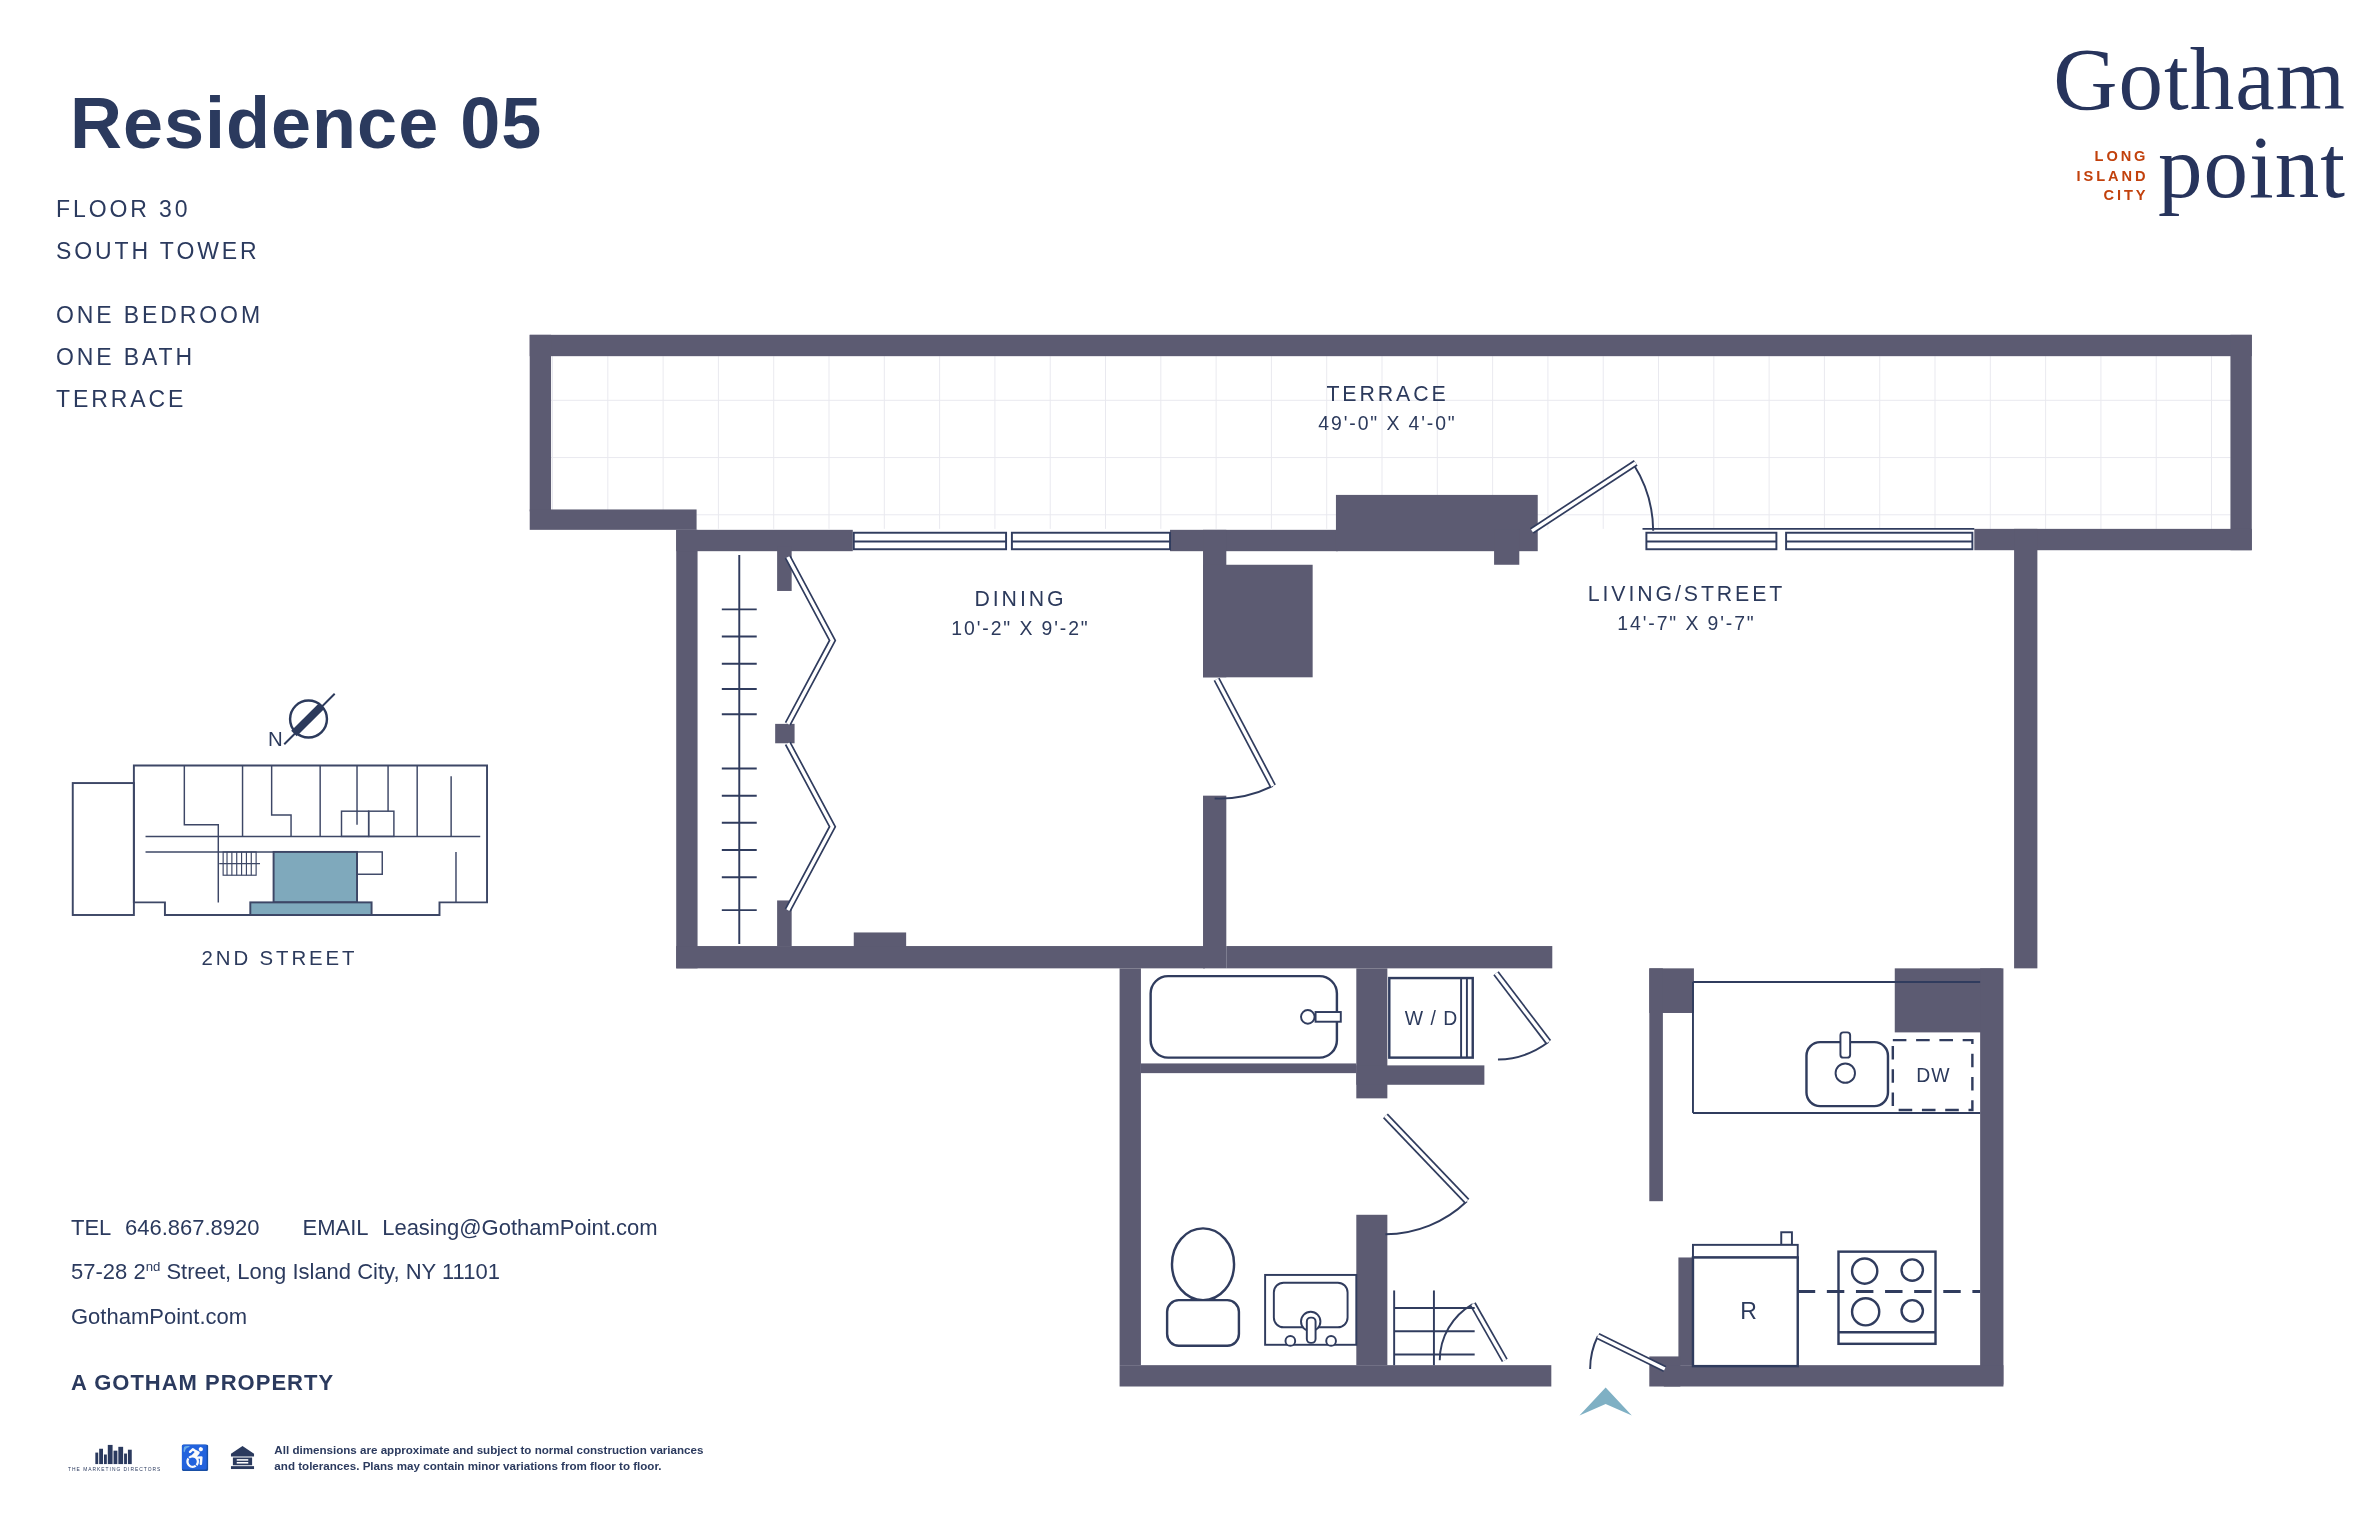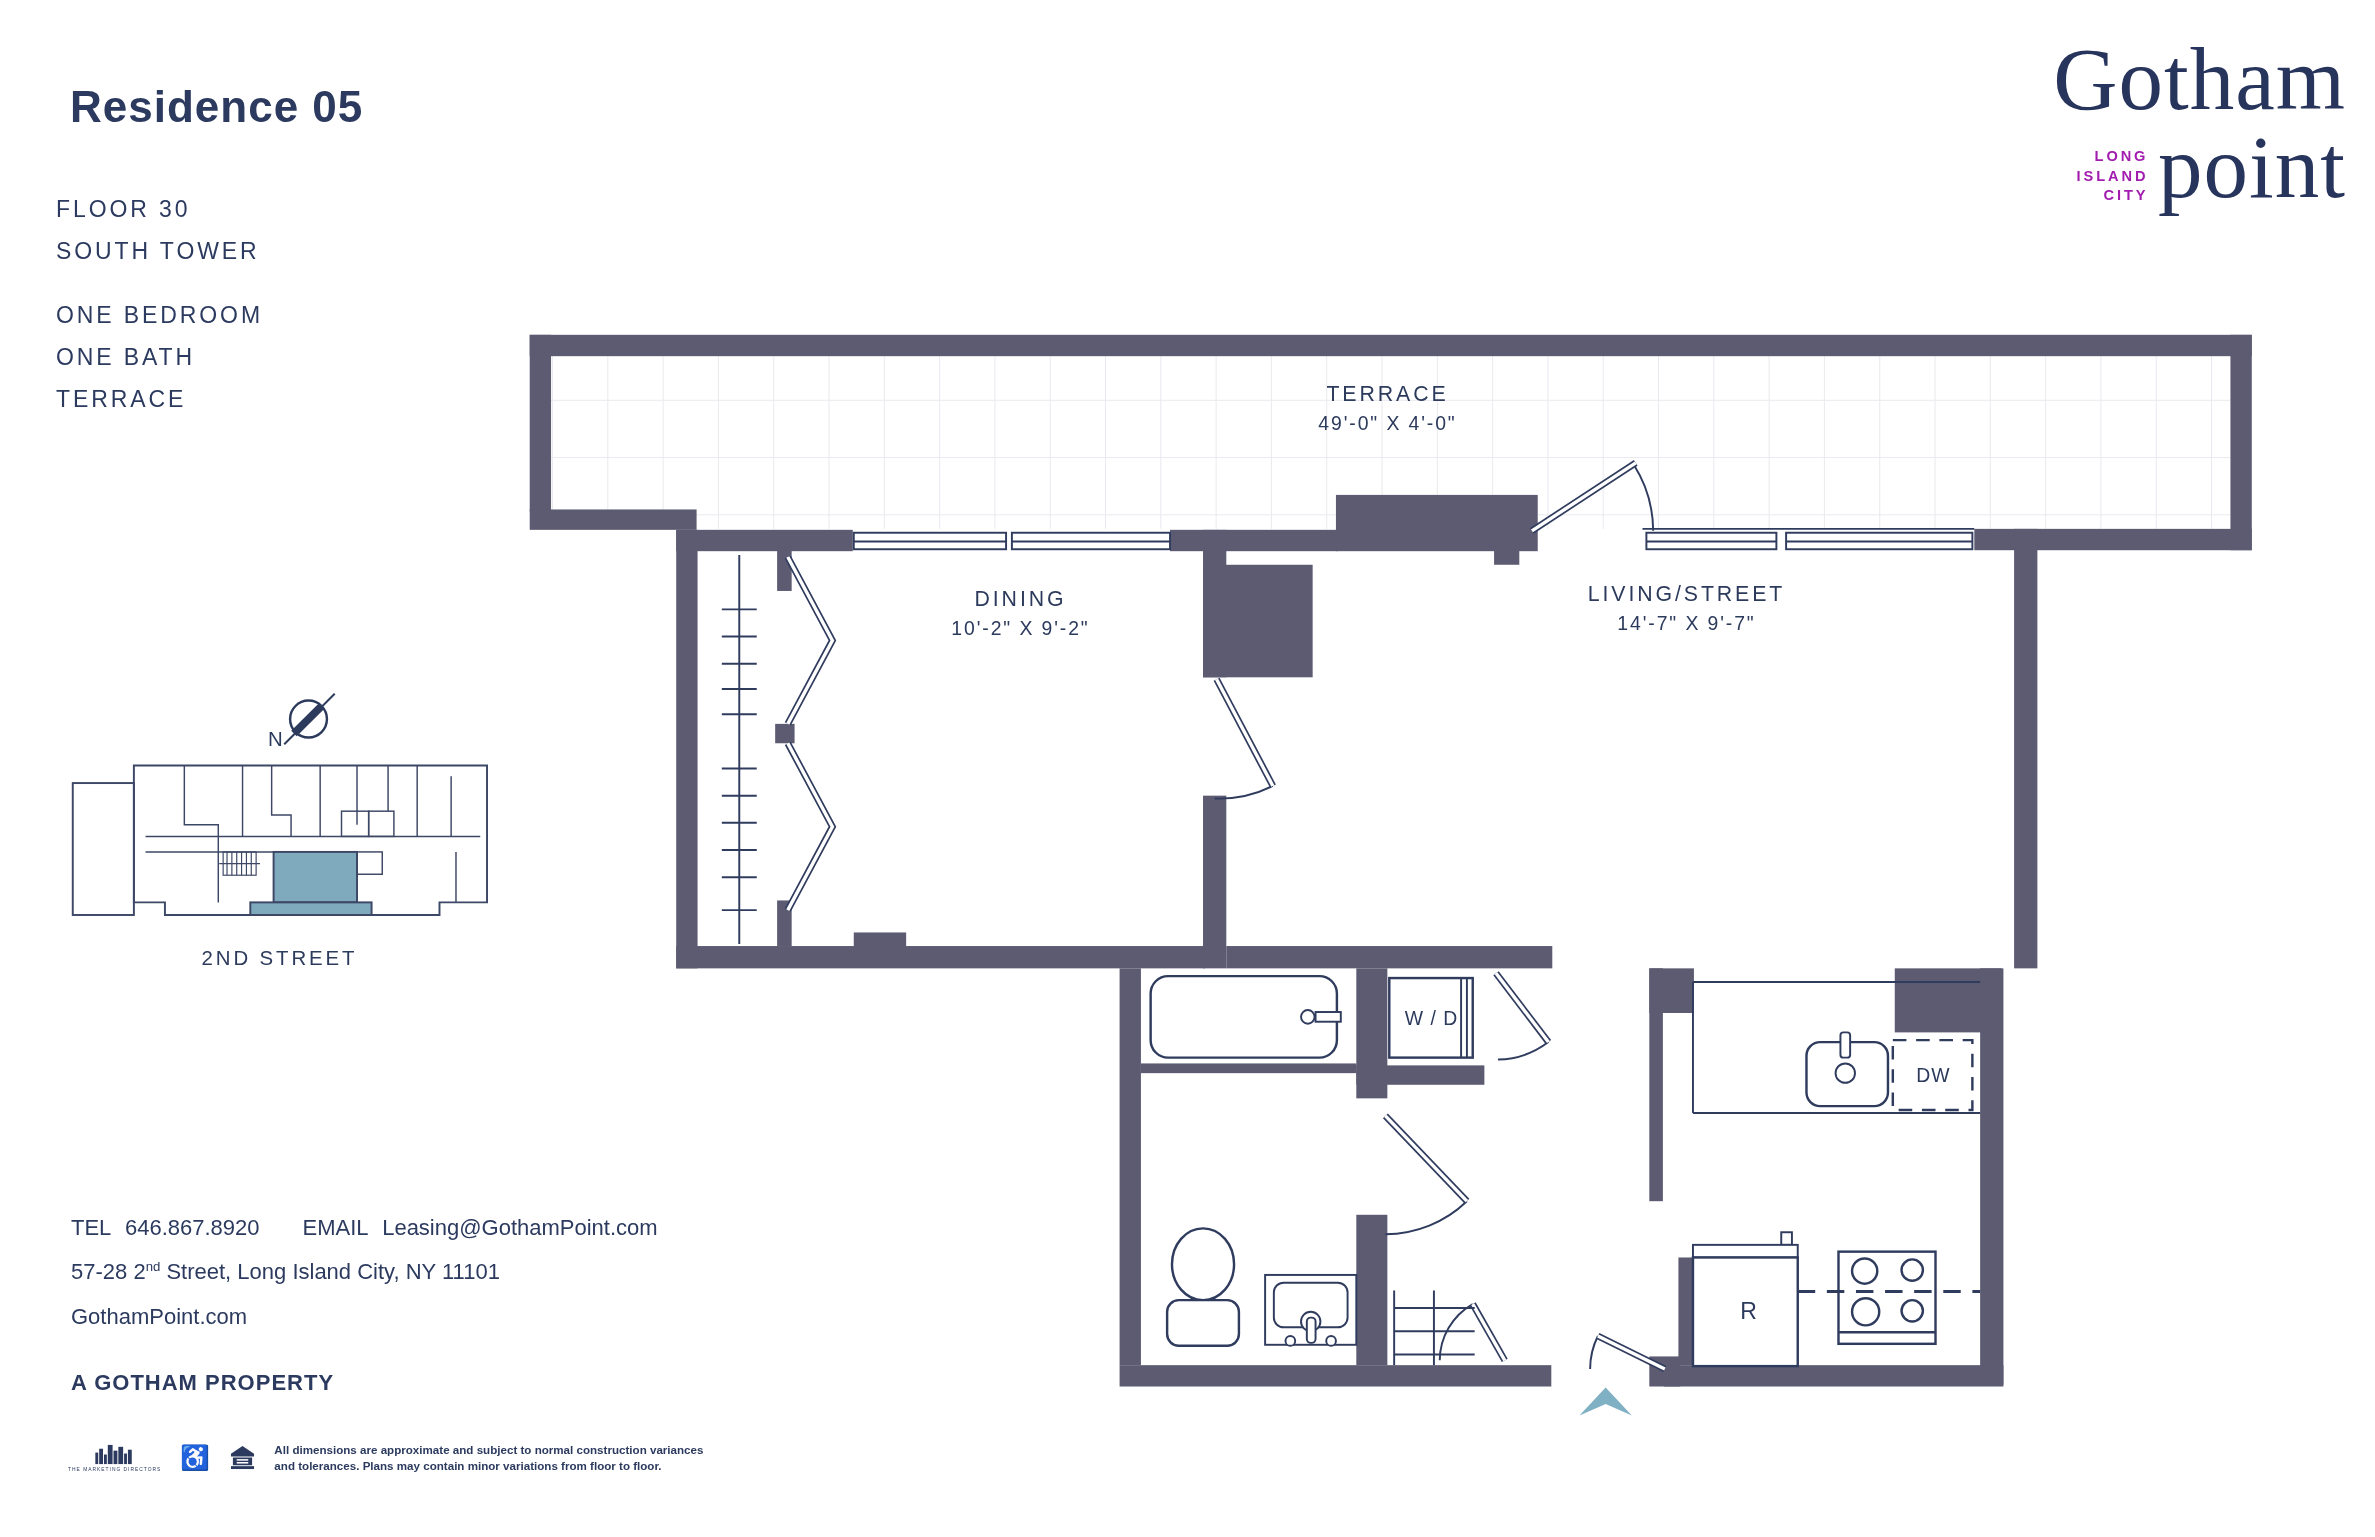--- a/index.html
+++ b/index.html
@@ -1,28 +1,28 @@
 <!DOCTYPE html>
 <html><head>
 <meta charset="utf-8">
 <style>
   html,body{margin:0;padding:0;background:#ffffff;}
   body{width:2375px;height:1537px;position:relative;overflow:hidden;
        font-family:"Liberation Sans",sans-serif;color:#2c3a5c;}
   .abs{position:absolute;}
   
-  .title{left:70px;top:82px;font-size:44px;font-weight:600;letter-spacing:1px;color:#2b3a5e;}
+  .title{left:70px;top:82px;font-size:72px;font-weight:600;letter-spacing:1px;color:#2b3a5e;}
   .subblock{left:56px;font-size:23px;font-weight:500;letter-spacing:2.9px;line-height:42px;color:#2b3a5e;}
   .floorblock{top:188px;}
   .featblock{top:294px;}
   
   .logo{left:1968px;top:33px;width:378px;text-align:right;color:#27345c;}
   .logo .gotham{font-family:"Liberation Serif",serif;font-size:89px;font-weight:500;line-height:93px;letter-spacing:1px;text-align:right;}
   .logo .row2{display:flex;justify-content:flex-end;align-items:flex-start;}
-  .logo .lic{font-size:14.6px;font-weight:700;letter-spacing:2.9px;line-height:19.4px;color:#a21caf;margin:21.3px 9.7px 0 0;}
+  .logo .lic{font-size:14.6px;font-weight:700;letter-spacing:2.9px;line-height:19.4px;color:#c2410c;margin:21.3px 9.7px 0 0;}
   .logo .point{font-family:"Liberation Serif",serif;font-size:89px;font-weight:500;line-height:83px;letter-spacing:1px;}
   
   .roomlabel{text-align:center;color:#2c3a5c;}
   .roomname{font-size:21.3px;letter-spacing:2.9px;font-weight:500;}
   .roomdims{font-size:19.4px;letter-spacing:1.9px;margin-top:4.9px;}
   .applabel{font-size:19.4px;letter-spacing:1px;text-align:center;color:#2c3a5c;}
   .street{left:134px;top:947px;width:291px;text-align:center;font-size:20.4px;letter-spacing:2.9px;color:#2c3a5c;}
   .north{left:268px;top:728px;font-size:20.4px;color:#2c3a5c;}
   
   .contact{left:71px;top:1215px;font-size:22px;color:#2b3a5e;}

